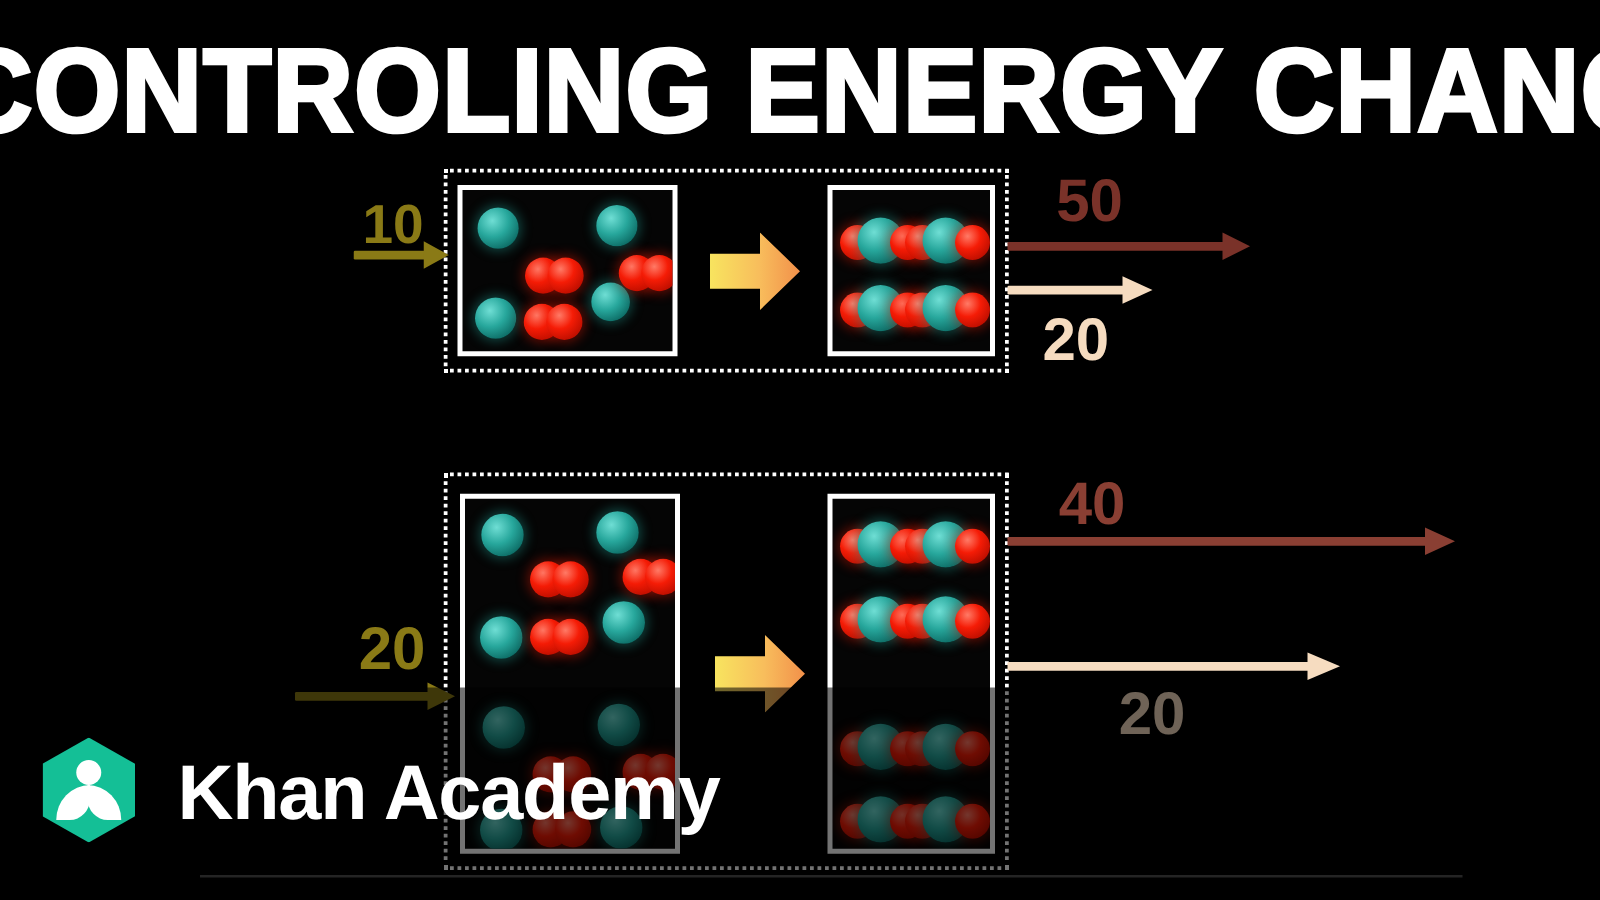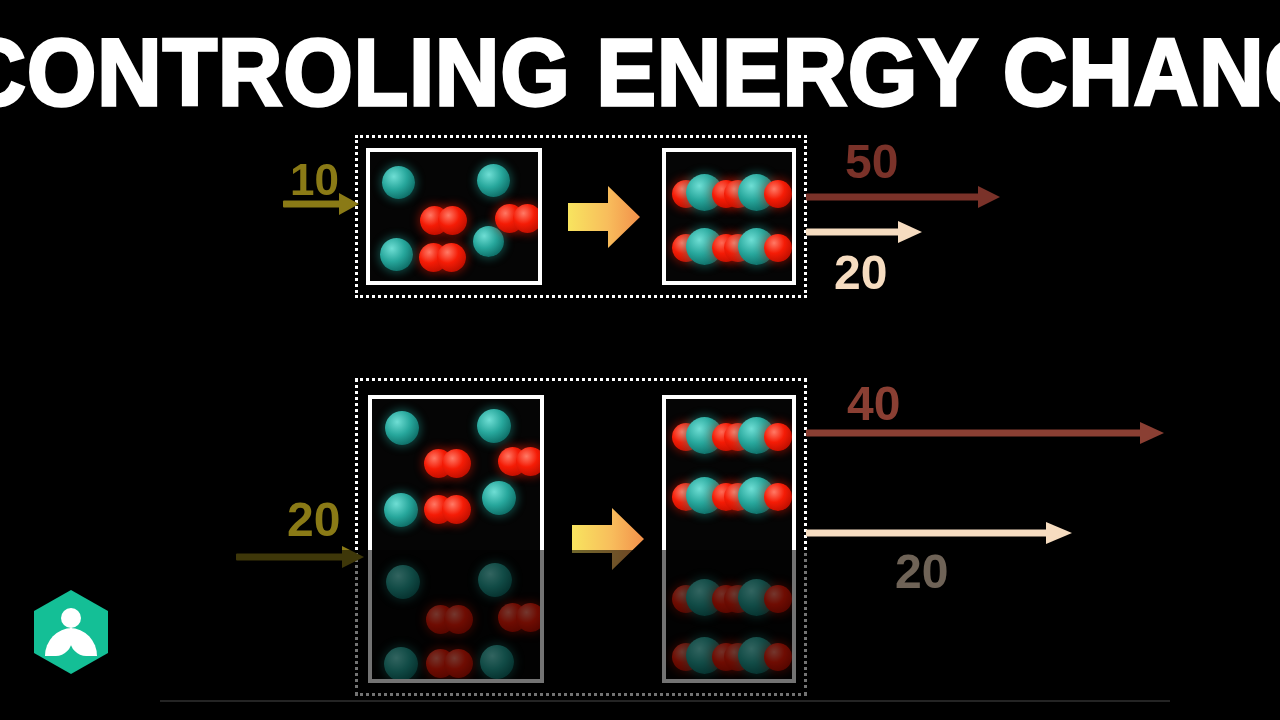--- a/index.html
+++ b/index.html
@@ -382,16 +382,17 @@
   </div>
 
   <div class="dim-overlay"></div>
 
   <div class="ka-logo" style="left:34px; top:590px;">
     <div class="ka-hex"></div>
     <div class="ka-head"></div>
     <div class="ka-leaf-l"></div>
     <div class="ka-leaf-r"></div>
   </div>
+  <div class="ka-word" style="left:142px; top:604px;">Khan Academy</div>
 
   <div class="progress-line"></div>
 
 </div>
 
 </body></html>

